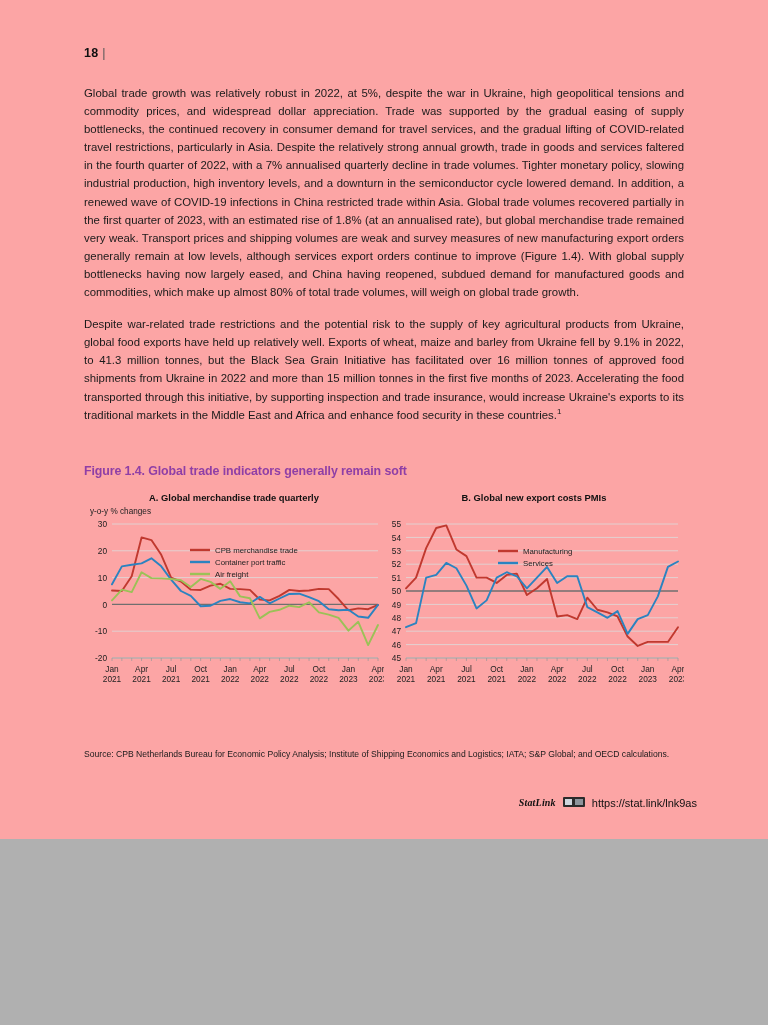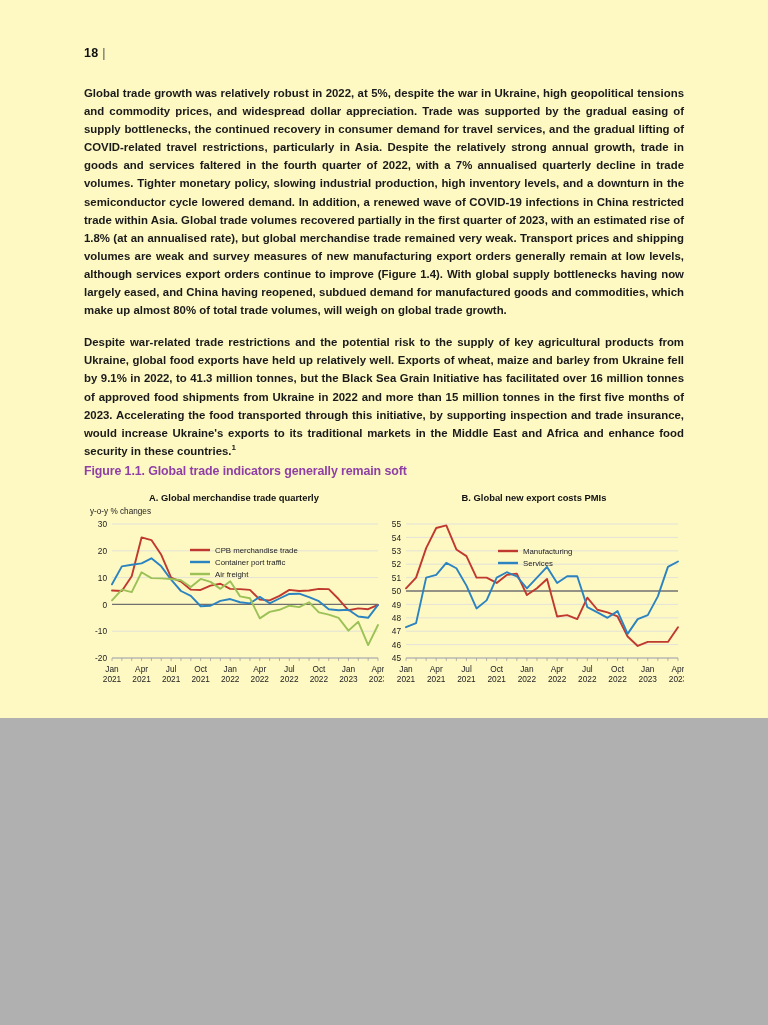--- a/index.html
+++ b/index.html
@@ -7,22 +7,22 @@
     padding: 0;
     background: #b0b0b0;
   }
   body {
     font-family: "Liberation Sans", sans-serif;
     -webkit-font-smoothing: antialiased;
   }
   .page {
     position: relative;
     width: 768px;
-    height: 718px;
-    background: #fef9c3;
+    height: 839px;
+    background: #fca5a5;
     overflow: hidden;
     box-sizing: border-box;
   }
   .page-number {
     position: absolute;
     left: 84px;
     top: 46px;
     font-size: 12.5px;
     font-weight: bold;
     color: #111;
@@ -40,21 +40,20 @@
     width: 600px;
   }
   p.body-text {
     margin: 0 0 14px 0;
     font-size: 11.4px;
     line-height: 18.1px;
     color: #1a1a1a;
     text-align: justify;
     text-justify: inter-word;
     hyphens: none;
-    font-weight: bold;
   }
   p.body-text sup {
     font-size: 8px;
     vertical-align: super;
     line-height: 0;
   }
 
   
   .figure {
     position: absolute;
@@ -195,21 +194,21 @@
   <div class="page-number">
     <span>18</span><span class="bar">|</span>
   </div>
 
   <div class="body-col">
     <p class="body-text">Global trade growth was relatively robust in 2022, at 5%, despite the war in Ukraine, high geopolitical tensions and commodity prices, and widespread dollar appreciation. Trade was supported by the gradual easing of supply bottlenecks, the continued recovery in consumer demand for travel services, and the gradual lifting of COVID-related travel restrictions, particularly in Asia. Despite the relatively strong annual growth, trade in goods and services faltered in the fourth quarter of 2022, with a 7% annualised quarterly decline in trade volumes. Tighter monetary policy, slowing industrial production, high inventory levels, and a downturn in the semiconductor cycle lowered demand. In addition, a renewed wave of COVID-19 infections in China restricted trade within Asia. Global trade volumes recovered partially in the first quarter of 2023, with an estimated rise of 1.8% (at an annualised rate), but global merchandise trade remained very weak. Transport prices and shipping volumes are weak and survey measures of new manufacturing export orders generally remain at low levels, although services export orders continue to improve (Figure 1.4). With global supply bottlenecks having now largely eased, and China having reopened, subdued demand for manufactured goods and commodities, which make up almost 80% of total trade volumes, will weigh on global trade growth.</p>
     <p class="body-text"><span>Despite war-related trade restrictions and the potential risk to the supply of key agricultural products from Ukraine, global food exports have held up relatively well. Exports of wheat, maize and barley from Ukraine fell by 9.1% in 2022, to 41.3 million tonnes, but the Black Sea Grain Initiative has facilitated over 16 million tonnes of approved food shipments from Ukraine in 2022 and more than 15 million tonnes in the first five months of 2023. Accelerating the food transported through this initiative, by supporting inspection and trade insurance, would increase Ukraine's exports to its traditional markets in the Middle East and Africa and enhance food security in these countries.</span><sup>1</sup></p>
   </div>
 
   <div class="figure">
-    <div class="figure-title">Figure 1.1. Global trade indicators generally remain soft</div>
+    <div class="figure-title">Figure 1.4. Global trade indicators generally remain soft</div>
 
     <div class="panels">
 
       <div class="panel">
         <div class="panel-title">A. Global merchandise trade quarterly</div>
         <div class="axis-note">y-o-y % changes</div>
         <div class="plot-wrap">
           <svg id="svg-a" width="300" height="185" viewBox="0 0 300 185">
               <line x1="28" x2="294" y1="140" y2="140" stroke="#dcdcdc" stroke-width="0.8"></line>
               <text x="23" y="143.2" text-anchor="end" font-size="8.3" fill="#222" font-family="&quot;Liberation Sans&quot;, sans-serif">-20</text>
@@ -367,20 +366,21 @@
               <text x="139" y="36" font-size="7.8" fill="#222" font-family="&quot;Liberation Sans&quot;, sans-serif">Manufacturing</text>
               <line x1="114" x2="134" y1="45" y2="45" stroke="#2b83c0" stroke-width="2.4"></line>
               <text x="139" y="48" font-size="7.8" fill="#222" font-family="&quot;Liberation Sans&quot;, sans-serif">Services</text>
             </svg>
         </div>
       </div>
 
     </div>
   </div>
 
+  <div class="source">Source: CPB Netherlands Bureau for Economic Policy Analysis; Institute of Shipping Economics and Logistics; IATA; S&amp;P Global; and OECD calculations.</div>
 
   <div class="statlink">
     <span class="sl-word">StatLink</span>
     <span class="sl-icon"></span>
     <span class="sl-url">https://stat.link/lnk9as</span>
   </div>
 
   <div class="footnote">
     <div class="footnote-rule"></div>
   </div>

